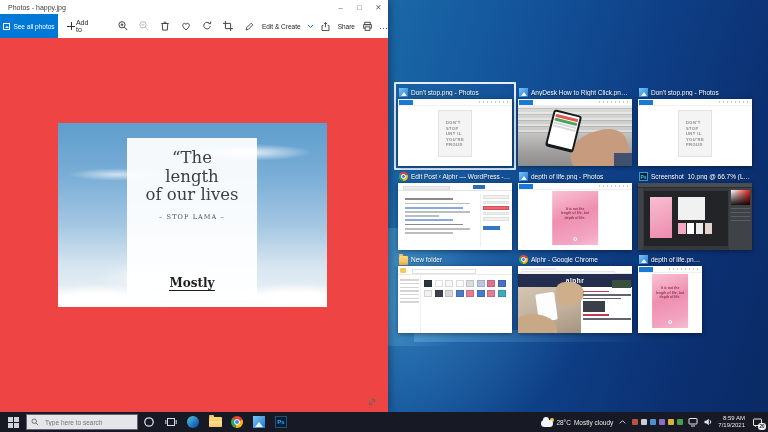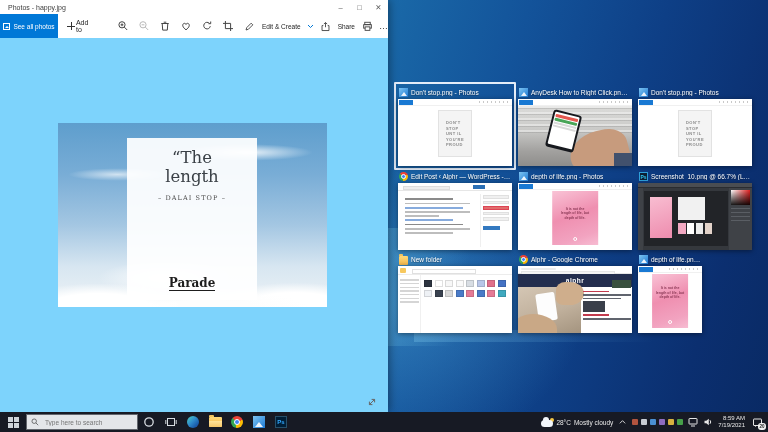--- a/index.html
+++ b/index.html
@@ -32,21 +32,21 @@
     border-right:2px solid transparent;border-bottom:2.5px solid #fff;}
   .btn-addto{display:flex;align-items:center;gap:3px;font-size:7px;color:#222;margin-left:9px;}
   .plus-icon{position:relative;width:8px;height:8px;}
   .plus-icon::before{content:'';position:absolute;left:0;top:3.5px;width:8px;height:1px;background:#333;}
   .plus-icon::after{content:'';position:absolute;left:3.5px;top:0;width:1px;height:8px;background:#333;}
   .tool-icons{display:flex;align-items:center;gap:9px;margin-left:26px;}
   .tool-icon{width:12px;height:12px;display:flex;align-items:center;justify-content:center;}
   .tool-right{display:flex;align-items:center;gap:6px;margin-left:10px;font-size:6.5px;color:#222;}
   .lbl{white-space:nowrap;}
   .more-dots{font-size:9px;color:#333;line-height:6px;}
-  .photo-stage{position:relative;flex:1;background:#7dd3fc;}
+  .photo-stage{position:relative;flex:1;background:#ef4444;}
   .photo-img{position:absolute;left:58px;top:85px;width:269px;height:184px;overflow:hidden;
     background:
       radial-gradient(95px 12px at 70% 16%, rgba(255,255,255,.85), rgba(255,255,255,0) 70%),
       radial-gradient(70px 9px at 22% 28%, rgba(255,255,255,.65), rgba(255,255,255,0) 70%),
       radial-gradient(120px 34px at 15% 101%, #ffffff 45%, rgba(255,255,255,0) 75%),
       radial-gradient(150px 40px at 55% 106%, #fdfdfd 45%, rgba(255,255,255,0) 75%),
       radial-gradient(110px 30px at 88% 99%, #ffffff 42%, rgba(255,255,255,0) 75%),
       radial-gradient(90px 22px at 40% 84%, rgba(255,255,255,.85), rgba(255,255,255,0) 75%),
       linear-gradient(180deg,#5e9ecd 0%,#79add6 28%,#a3c6e2 55%,#d7e6f1 78%,#eef3f6 100%);}
   .quote-card{position:absolute;left:69px;top:15px;width:130px;height:162px;
@@ -535,23 +535,24 @@
         <span class="more-dots">…</span>
       </div>
     </div>
 
     <div class="photo-stage">
       <div class="photo-img">
         <div class="quote-card">
           <div class="quote-text">
             <div>“The</div>
             <div>length</div>
+            <div>of our lives</div>
           </div>
-          <div class="attribution">– DALAI STOP –</div>
-          <div class="brand">Parade</div>
+          <div class="attribution">– STOP LAMA –</div>
+          <div class="brand">Mostly</div>
         </div>
       </div>
       <span class="expand-handle">
         <svg width="12" height="12" viewBox="0 0 12 12">
             <path d="M3.4 8.6L8.6 3.4" stroke="#666" fill="none"></path>
             <path d="M5.6 3.4H8.6v3" stroke="#666" fill="none"></path>
             <path d="M6.4 8.6H3.4v-3" stroke="#666" fill="none"></path>
           </svg>
       </span>
     </div>

